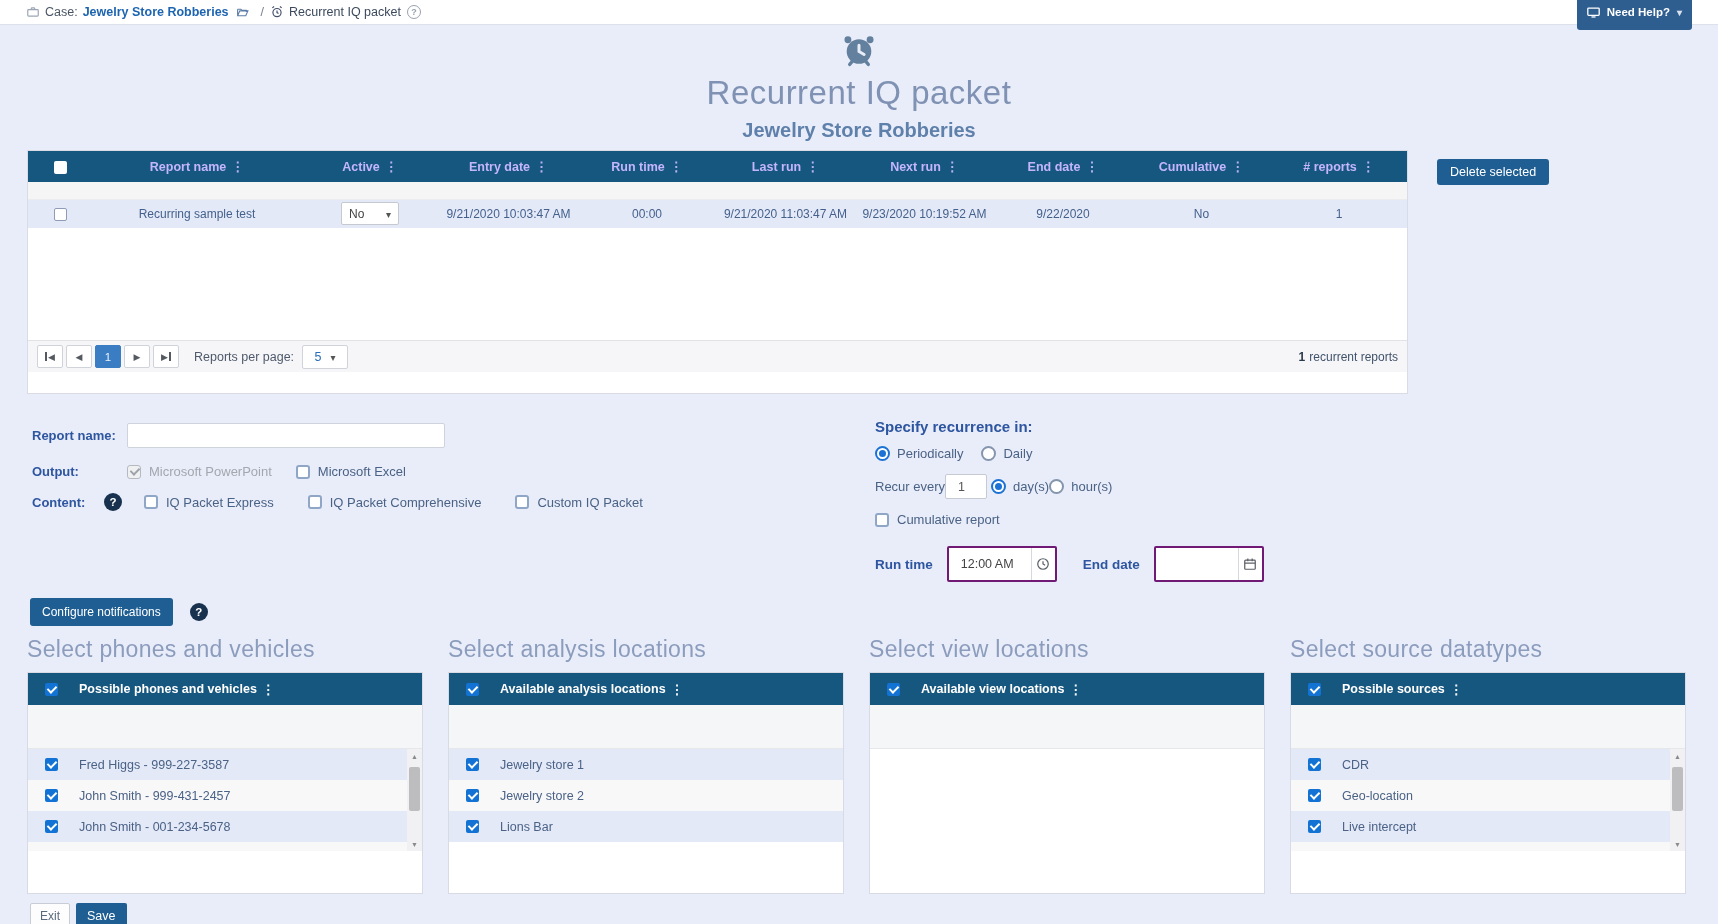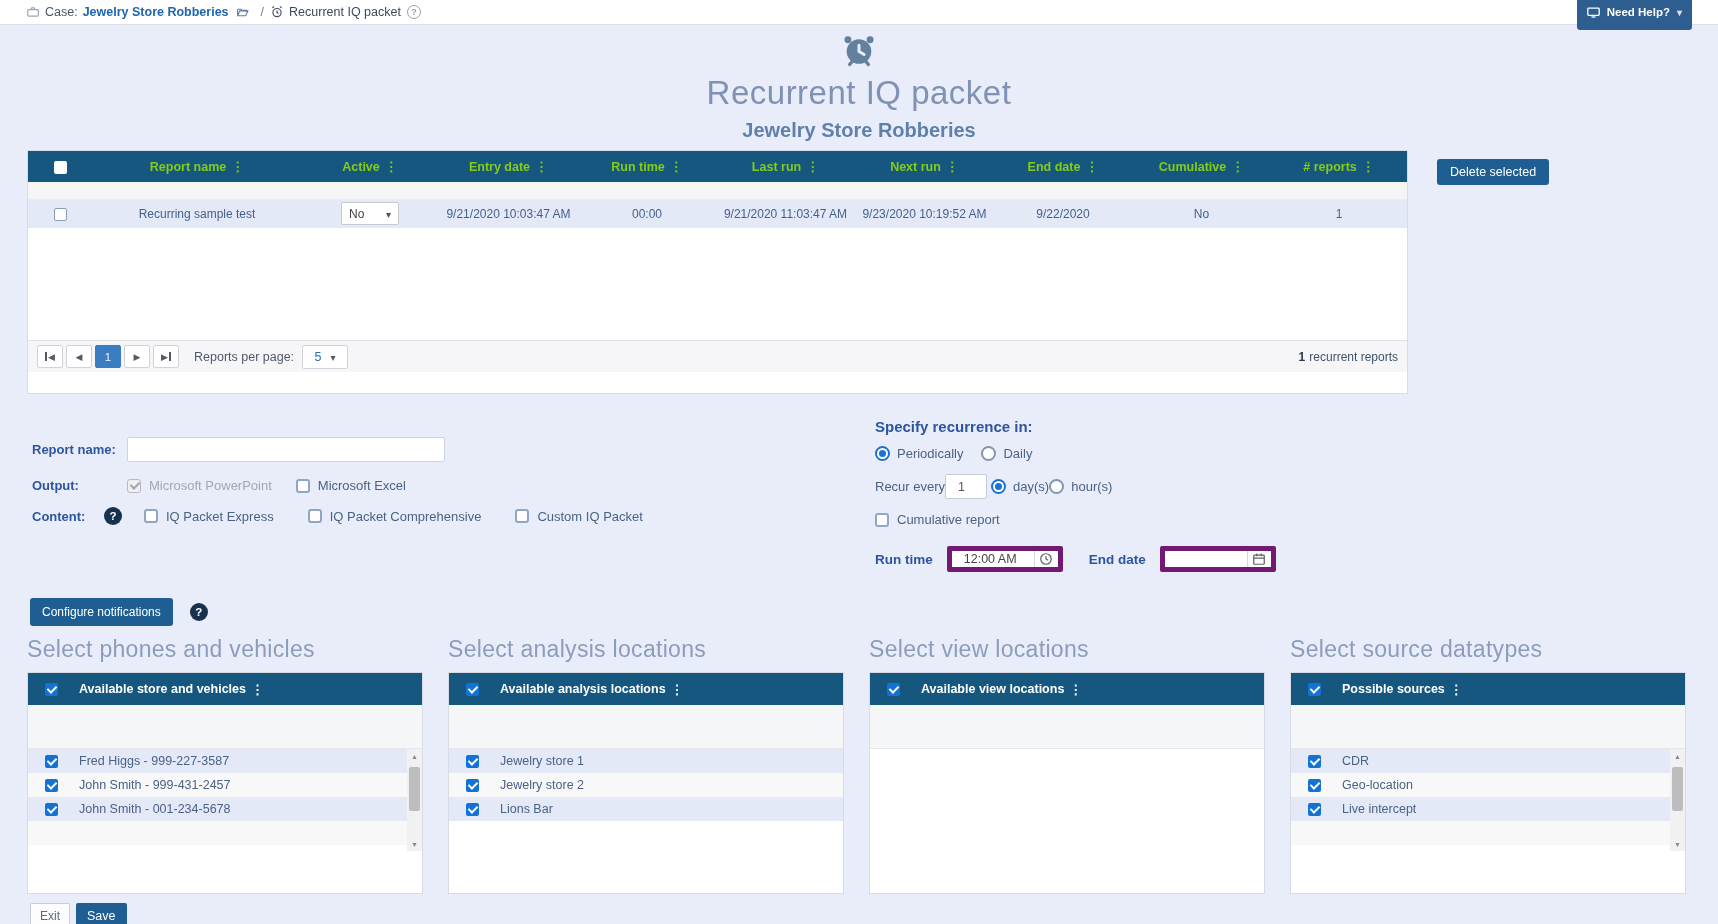--- a/index.html
+++ b/index.html
@@ -36,21 +36,21 @@
   .hero{ text-align:center; padding-top:7px; }
   .hero-title{ font-size:33px; font-weight:400; color:#8092b4; letter-spacing:.5px; margin-top:2px; }
   .hero-subtitle{ font-size:20px; font-weight:bold; color:#5e80ab; margin-top:7px; }
   
   .main-card{
     position:absolute; left:27px; top:150px; width:1381px;
     background:#fff; border:1px solid #d9dce4;
   }
   table.grid{ width:100%; border-collapse:collapse; table-layout:fixed; }
   table.grid th{
-    background:#16577f; color:#84cc16; font-size:12.5px; font-weight:bold;
+    background:#16577f; color:#c4b5fd; font-size:12.5px; font-weight:bold;
     height:31px; text-align:center; white-space:nowrap; overflow:hidden; cursor:pointer;
   }
   .colmenu{ display:inline-block; margin-left:5px; opacity:.95; }
   .colmenu::after{ content:"\22EE"; font-size:13px; font-weight:bold; }
   tr.filter-row td{ background:#f5f5f6; height:17px; border-bottom:1px solid #ececee; }
   tr.data-row td{
     background:#e4e9f8; height:29px; text-align:center;
     font-size:12px; color:#44618c; white-space:nowrap; overflow:hidden;
   }
   .cb{ width:13px; height:13px; display:inline-block; border-radius:2px; position:relative; vertical-align:middle; }
@@ -101,21 +101,21 @@
   .pg-summary .cnt{ font-weight:bold; color:#2b3a4a; margin-right:4px; }
   .grid-footer{ height:21px; background:#fff; }
   
   .btn-blue{
     background:#1e5e92; color:#fff; border:none; border-radius:3px;
     font-size:12.5px; padding:6px 13px; cursor:pointer; font-family:inherit;
   }
   .delete-btn{ position:absolute; left:1437px; top:159px; }
   
   .form-area{ position:absolute; left:0; top:415px; width:1718px; height:170px; }
-  .form-left{ position:absolute; left:32px; top:16px; }
+  .form-left{ position:absolute; left:32px; top:2px; }
   .form-row{ display:flex; align-items:center; }
   .form-label{ width:95px; font-size:13px; font-weight:bold; color:#2d55a0; }
   .txt-input{
     width:318px; height:25px; border:1px solid #ced3dc; border-radius:2px; background:#fff;
     font-size:12.5px; color:#444; padding:0 8px; font-family:inherit;
   }
   .opt{ display:flex; align-items:center; gap:8px; font-size:13px; color:#4a6286; }
   .opt .lbl-gray{ color:#a3a7ae; }
   .cb-form{ width:14px; height:14px; border-radius:3px; }
   .cb-form.cb-unchecked{ border:2px solid #8fa6c6; background:#fff; }
@@ -137,22 +137,22 @@
     border-radius:50%; background:#1b72d4;
   }
   .radio-opt{ display:flex; align-items:center; gap:7px; font-size:13px; color:#4a6286; }
   .num-input{
     width:42px; height:25px; border:1px solid #c6cad2; border-radius:2px;
     font-size:12.5px; color:#555; padding-left:12px; font-family:inherit;
   }
   .time-row{ display:flex; align-items:center; margin-top:19px; }
   .time-label{ font-size:13.5px; font-weight:bold; color:#2d55a0; }
   .input-group{
-    display:inline-flex; align-items:flex-end; height:26px; background:#fff;
-    border:5px solid #701a75; border-radius:2px; overflow:hidden;
+    display:inline-flex; align-items:flex-end; height:36px; background:#fff;
+    border:2px solid #701a75; border-radius:2px; overflow:hidden;
   }
   .input-group input{
     border:none; outline:none; width:82px; height:100%; padding-left:12px;
     font-size:12.5px; color:#444; font-family:inherit; background:transparent;
   }
   .input-group .icon-seg{
     width:24px; height:100%; border-left:1px solid #d5d8de;
     display:flex; align-items:center; justify-content:center; cursor:pointer;
   }
   
@@ -163,21 +163,21 @@
   .list-col:last-child{ margin-right:0; }
   .list-title{ font-size:23px; font-weight:400; color:#8b9cbd; margin-bottom:9px; letter-spacing:.3px; }
   .list-card{ background:#fff; border:1px solid #d8dbe3; height:222px; position:relative; overflow:hidden; }
   .list-header{
     height:32px; background:#16577f; display:flex; align-items:center; padding-left:17px;
   }
   .list-header .hdr-lbl{ color:#fff; font-size:12.5px; font-weight:bold; margin-left:21px; cursor:pointer; }
   .list-header .colmenu{ color:#fff; }
   .list-filter{ height:44px; background:#f5f6f8; border-bottom:1px solid #e6e7ea; }
   .list-viewport{ height:102px; overflow:hidden; position:relative; background:#fff; }
-  .list-row{ height:24px; display:flex; align-items:center; padding-left:17px; font-size:12.5px; color:#4a6286; }
+  .list-row{ height:31px; display:flex; align-items:center; padding-left:17px; font-size:12.5px; color:#4a6286; }
   .list-row .row-lbl{ margin-left:21px; }
   .list-row.odd{ background:#e4e9f8; }
   .list-row.even{ background:#f8f8f9; }
   .vscroll{
     position:absolute; right:0; top:0; width:15px; height:102px; background:#f1f1f3;
   }
   .vs-arrow{
     height:14px; display:flex; align-items:center; justify-content:center;
     color:#8a8a8a; font-size:7px; cursor:pointer;
   }
@@ -417,21 +417,21 @@
   <span class="help-badge"></span>
 </div>
 
 <div class="lists-row">
 
   <div class="list-col">
     <div class="list-title">Select phones and vehicles</div>
     <div class="list-card">
       <div class="list-header">
         <span class="cb cb-checked"></span>
-        <span class="hdr-lbl">Available store and vehicles</span>
+        <span class="hdr-lbl">Possible phones and vehicles</span>
         <span class="colmenu"></span>
       </div>
       <div class="list-filter"></div>
       <div class="list-viewport">
         <div class="list-row odd">
           <span class="cb cb-checked"></span>
           <span class="row-lbl">Fred Higgs - 999-227-3587</span>
         </div>
         <div class="list-row even">
           <span class="cb cb-checked"></span>

